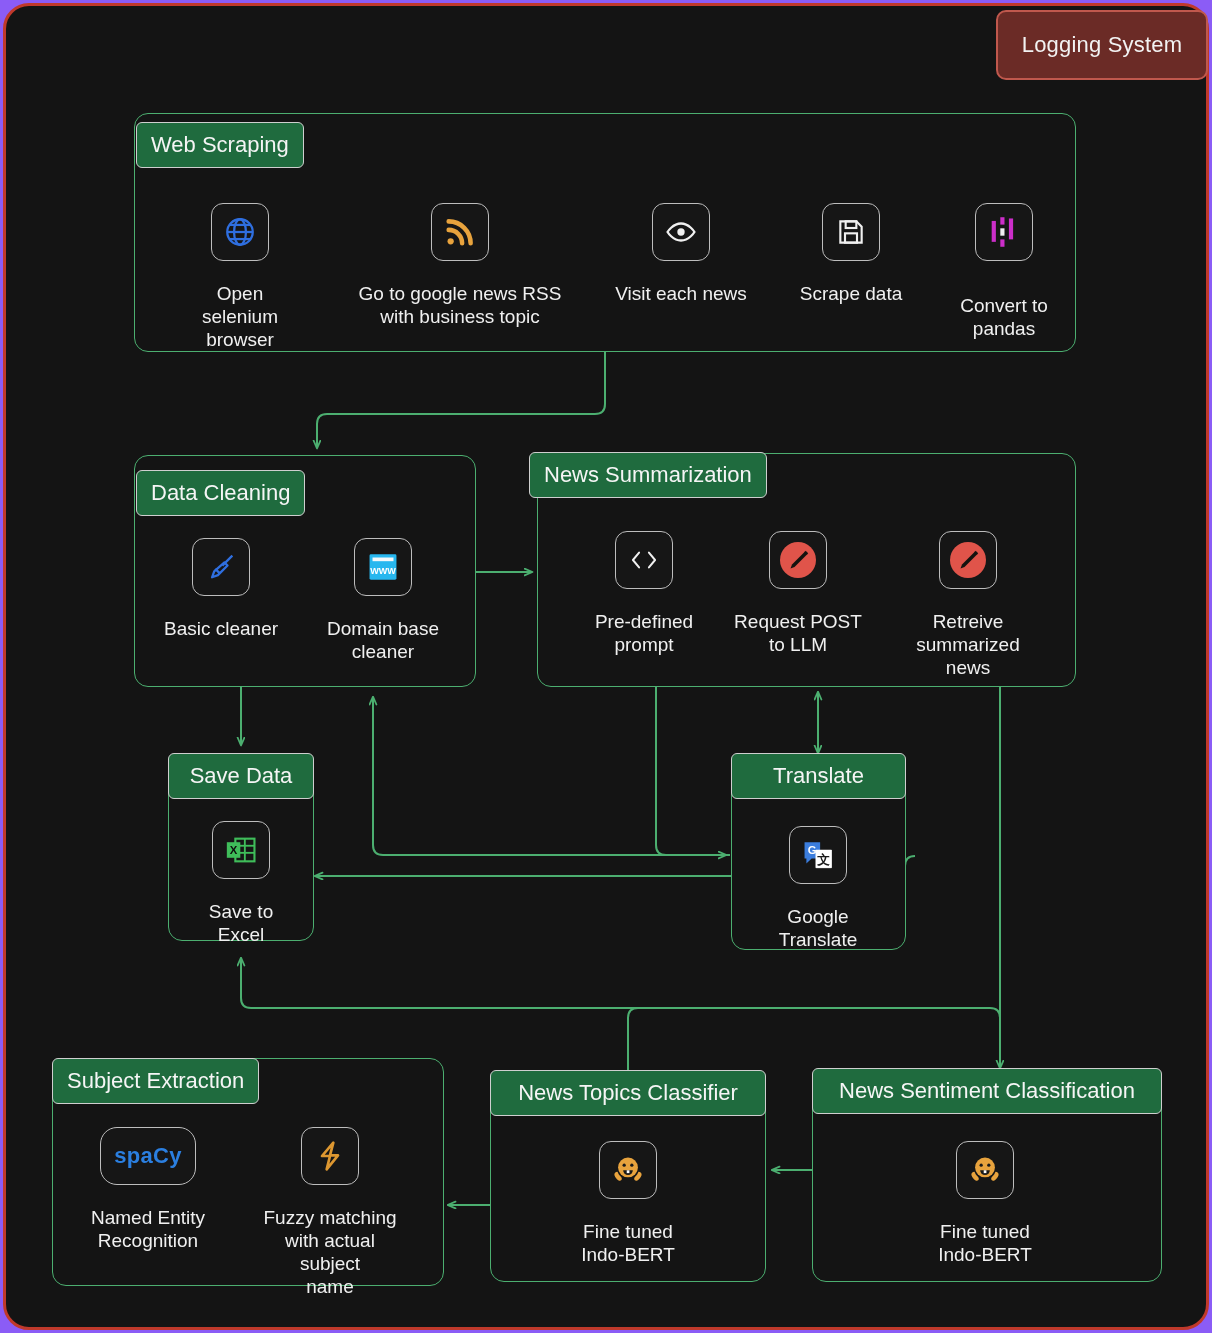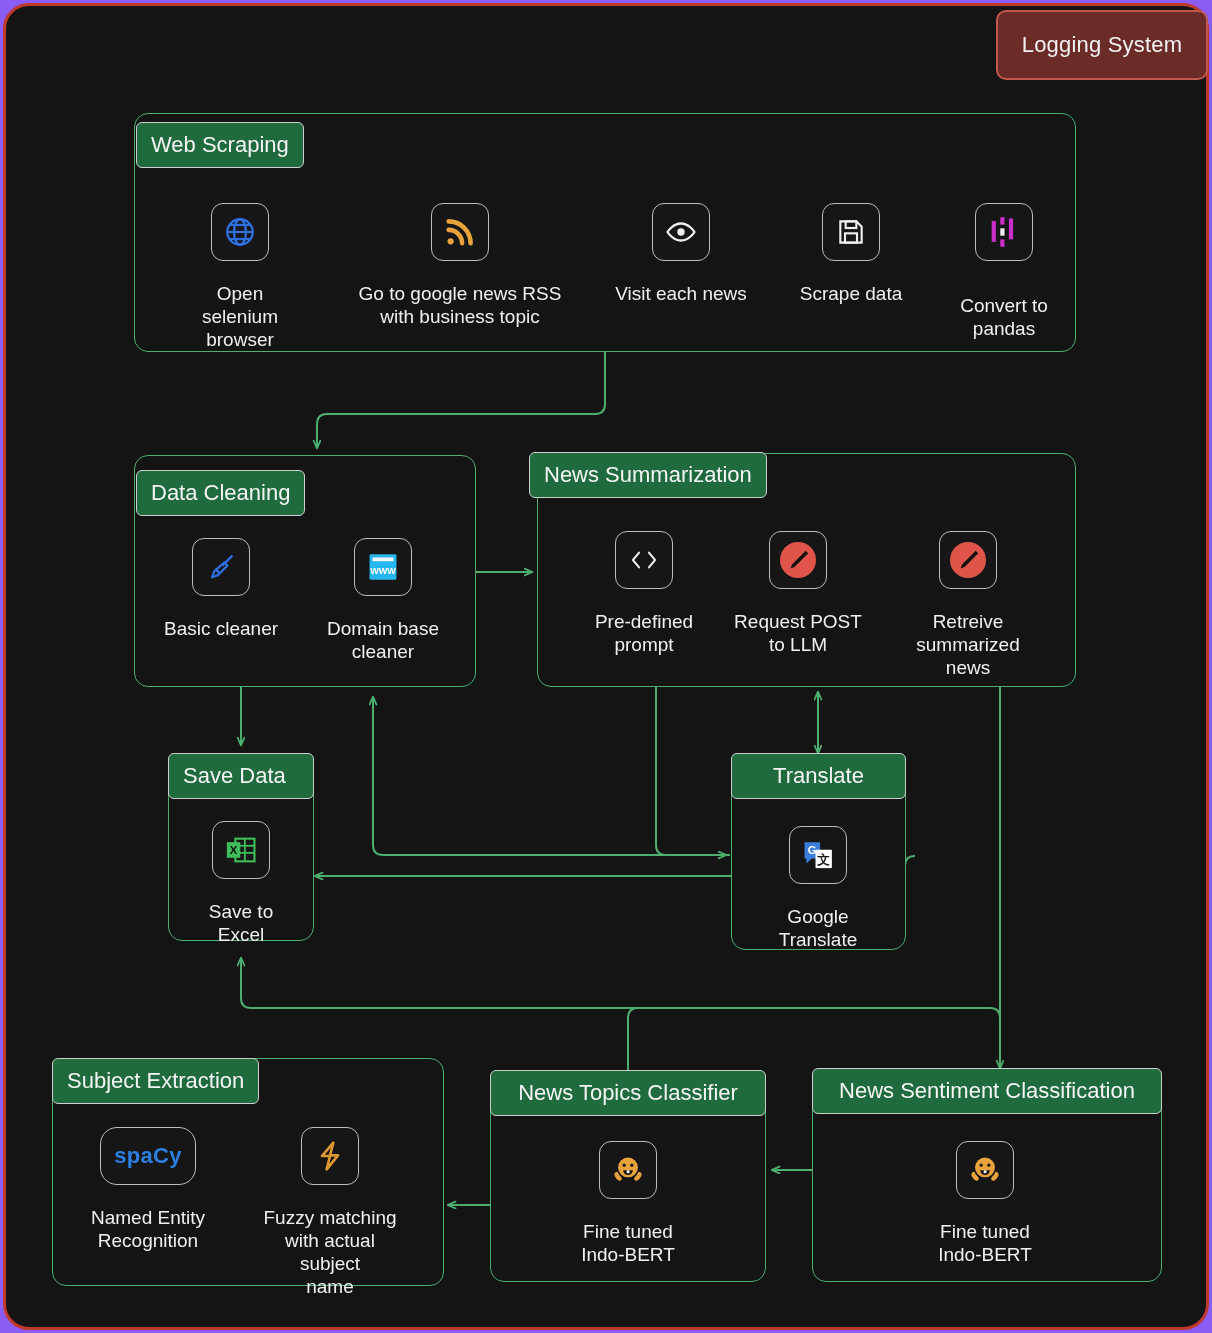--- a/index.html
+++ b/index.html
@@ -257,21 +257,21 @@
         <circle cx="20" cy="20" r="18" fill="#e0544a"></circle>
         <path d="M27 11.5 L14 24.5 L12.5 28.5 L16.5 27 L29.5 14 Z" fill="#16130f"></path>
         <path d="M27 11.5 L29.5 14" stroke="#16130f" stroke-width="2"></path>
       </svg>
     </div>
     <div class="caption">Retreive
 summarized news</div>
   </div>
 
   <div class="group" style="left:168px;top:753px;width:146px;height:188px;"></div>
-  <div class="group-title" style="left:168px;top:753px;width:146px;justify-content:flex-start;">
+  <div class="group-title" style="left:168px;top:753px;width:146px;justify-content:center;">
     <span>Save Data</span>
   </div>
 
   <div class="node" style="left:182px;top:821px;width:118px;">
     <div class="iconbox">
       <svg class="ic" width="34" height="32" viewBox="0 0 24 22">
         <rect x="8" y="3" width="13.5" height="16" fill="none" stroke="#3fbd5a" stroke-width="1.5"></rect>
         <line x1="8" y1="8" x2="21.5" y2="8" stroke="#3fbd5a" stroke-width="1.3"></line>
         <line x1="8" y1="13" x2="21.5" y2="13" stroke="#3fbd5a" stroke-width="1.3"></line>
         <line x1="14.7" y1="3" x2="14.7" y2="19" stroke="#3fbd5a" stroke-width="1.3"></line>

